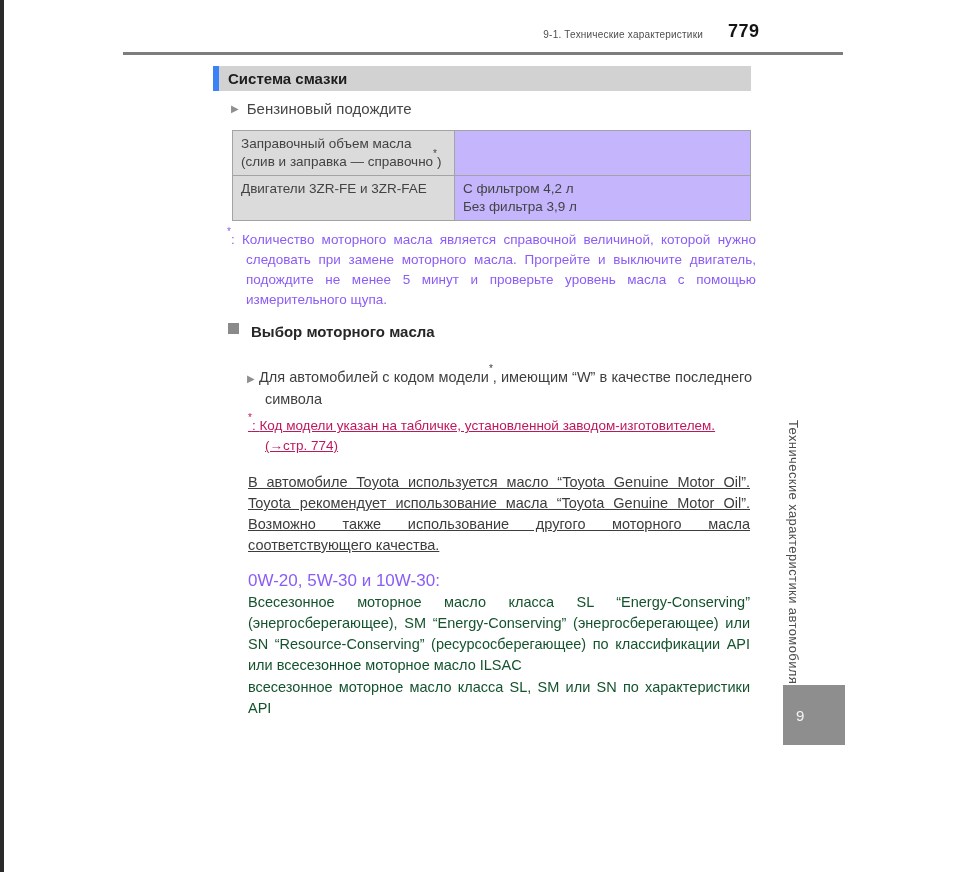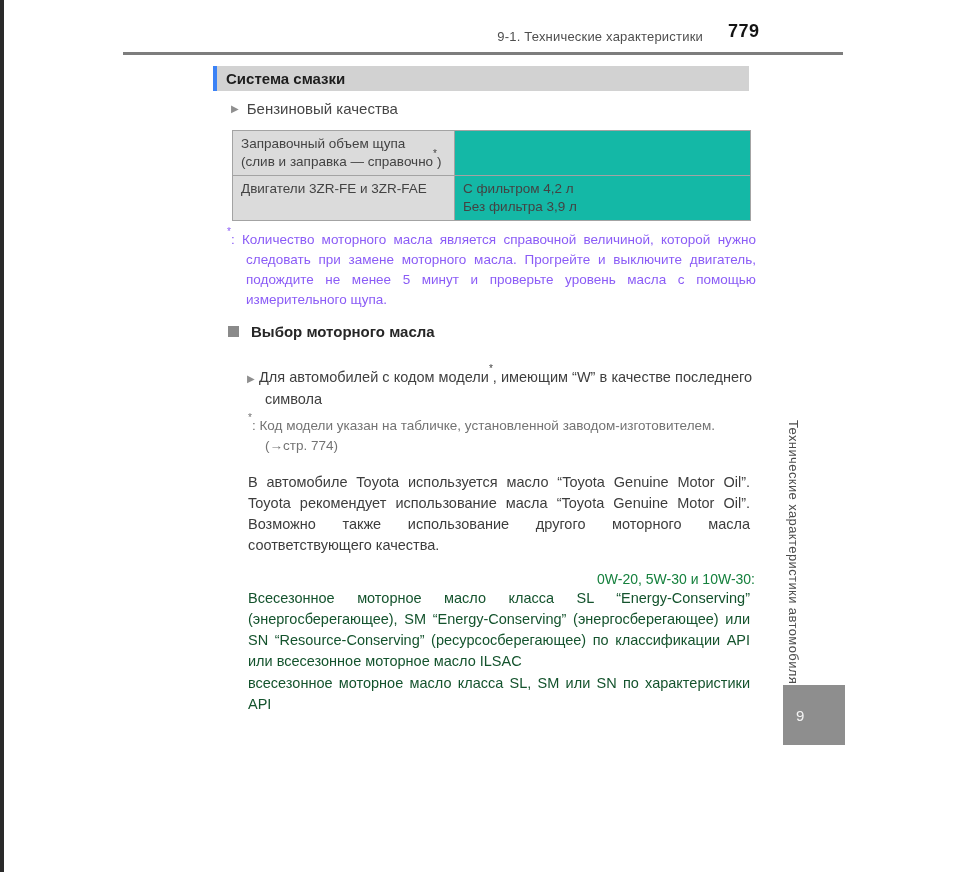--- a/index.html
+++ b/index.html
@@ -9,93 +9,93 @@
     font-family:"Liberation Sans", sans-serif;
     position:relative;
     overflow:hidden;
   }
   .page{position:relative;width:960px;height:883px;background:#ffffff;}
   .left-strip{position:absolute;left:0;top:0;width:4px;height:872px;background:#2a2a2a;}
 
   
   .breadcrumb{
     position:absolute;top:29px;left:123px;width:580px;
-    text-align:right;font-size:13px;color:#4e4e4e;letter-spacing:.2px;
+    text-align:right;font-size:10px;color:#4e4e4e;letter-spacing:.2px;
   }
   .page-num{
     position:absolute;top:21px;left:728px;
     font-size:18px;font-weight:700;color:#141414;letter-spacing:.5px;
   }
   .header-rule{position:absolute;top:52px;left:123px;width:720px;height:3px;background:#7d7d7d;}
 
   
   .content{position:absolute;left:213px;top:66px;width:542px;color:#3e3e3e;}
 
   .section-bar{
-    background:#d2d2d2;border-left:4px solid #3b82f6;
+    background:#d2d2d2;border-left:6px solid #3b82f6;
     height:25px;display:flex;align-items:center;
     padding-left:9px;width:523px;
     font-size:15px;font-weight:700;color:#1d1d1d;
   }
 
   .bullet1{
     margin-top:9px;padding-left:18px;
     font-size:15px;color:#464646;
     display:flex;align-items:center;gap:8px;
   }
   .tri{color:#8f8f8f;font-size:10px;line-height:1;flex:none;}
 
   table.spec{
     margin:13px 0 0 19px;width:519px;
     border-collapse:collapse;
     font-size:13.5px;line-height:18px;color:#434343;
   }
   table.spec td{border:1px solid #a3a3a3;padding:4px 8px;vertical-align:top;}
   td.lbl{background:#dbdbdb;width:205px;}
-  td.val{background:#14b8a6;}
+  td.val{background:#c4b5fd;}
 
   sup.ast{font-size:10px;position:relative;top:-4px;line-height:0;}
 
   .footnote{
     margin:9px 0 0 14px;width:510px;
     padding-left:19px;text-indent:-19px;
     text-align:justify;
     font-size:13.5px;line-height:20px;color:#8b5cf6;
   }
 
   .h2{
     margin-top:13px;padding-left:15px;
-    display:flex;align-items:center;gap:12px;
+    display:flex;align-items:flex-start;gap:12px;
     font-size:15px;font-weight:700;color:#262626;
   }
   .sq{width:11px;height:11px;background:#8a8a8a;flex:none;}
 
   .bullet2{
     margin:26px 0 0 34px;width:487px;
     padding-left:18px;text-indent:-18px;
     text-align:justify;
     font-size:14.5px;line-height:22px;color:#3f3f3f;
   }
   .bullet2 .tri{font-size:10px;}
 
   .footnote2{
     margin:6px 0 16px 35px;width:487px;
     padding-left:17px;text-indent:-17px;
     text-align:justify;
-    font-size:13.5px;line-height:20px;color:#737373;
+    font-size:13.5px;line-height:20px;color:#be185d;text-decoration:underline;
   }
   .footnote2 .ref{display:block;text-indent:0;}
 
   .para{
     margin:12px 0 0 35px;width:502px;
     text-align:justify;
-    font-size:14.5px;line-height:21px;color:#3d3d3d;
+    font-size:14.5px;line-height:21px;color:#3d3d3d;text-decoration:underline;
   }
   .plain-label{margin:14px 0 0 35px;font-size:14.5px;color:#3d3d3d;}
-  .grade-title{margin:15px 0 0 35px;font-size:14px;color:#15803d;text-align:right;}
+  .grade-title{margin:15px 0 0 35px;font-size:17px;color:#8b5cf6;}
   .grade-desc{
     margin:1px 0 0 35px;width:502px;
     text-align:justify;
     font-size:14.5px;line-height:21px;color:#14532d;
   }
 
   
   .sidebar-label{
     position:absolute;left:786px;top:420px;
     writing-mode:vertical-rl;
@@ -121,28 +121,28 @@
   <div class="header-rule"></div>
 
   <div class="content">
 
     <div class="section-bar">
       <span>Система смазки</span>
     </div>
 
     <div class="bullet1">
       <span class="tri">▶</span>
-      <span>Бензиновый качества</span>
+      <span>Бензиновый подождите</span>
     </div>
 
     <table class="spec">
       <tbody>
         <tr>
           <td class="lbl">
-            <div>Заправочный объем щупа</div>
+            <div>Заправочный объем масла</div>
             <div><span>(слив и заправка — справочно</span><sup class="ast">*</sup><span>)</span></div>
           </td>
           <td class="val"></td>
         </tr>
         <tr>
           <td class="lbl">Двигатели 3ZR-FE и 3ZR-FAE</td>
           <td class="val">
             <div>С фильтром 4,2 л</div>
             <div>Без фильтра 3,9 л</div>
           </td>

